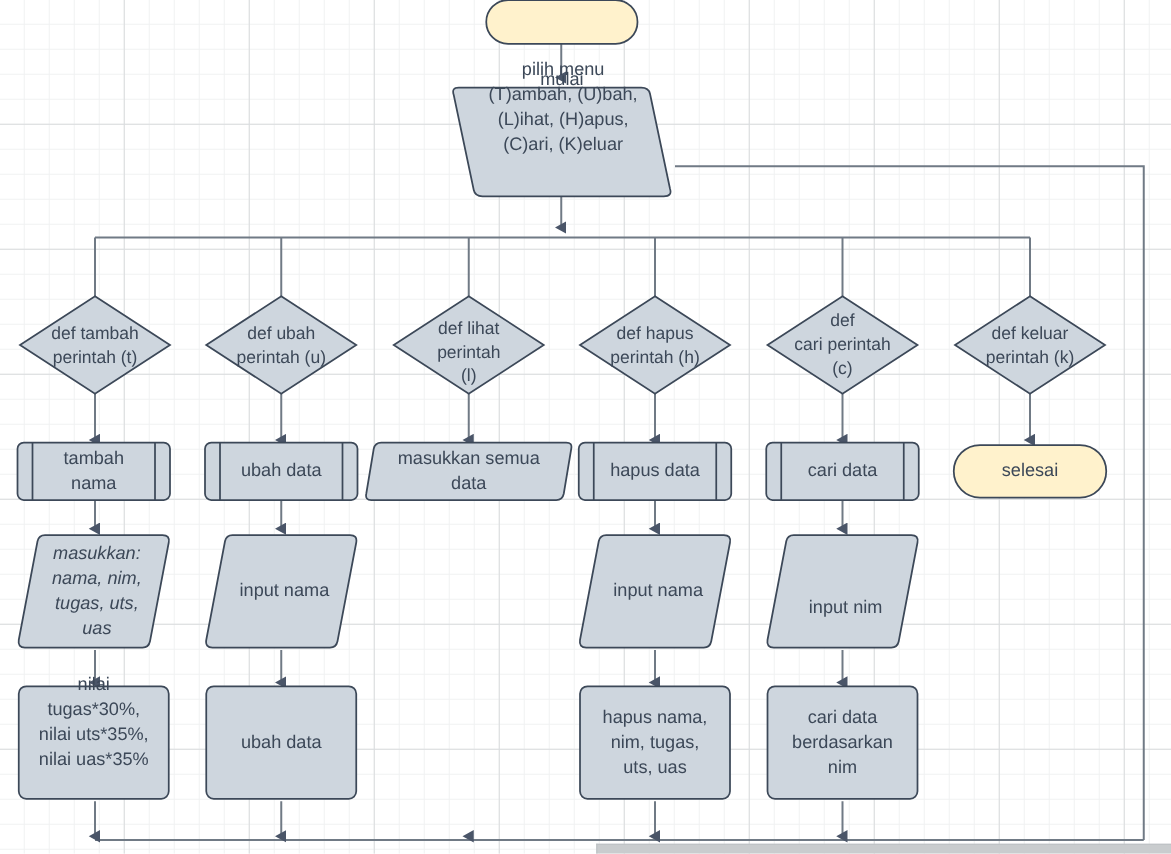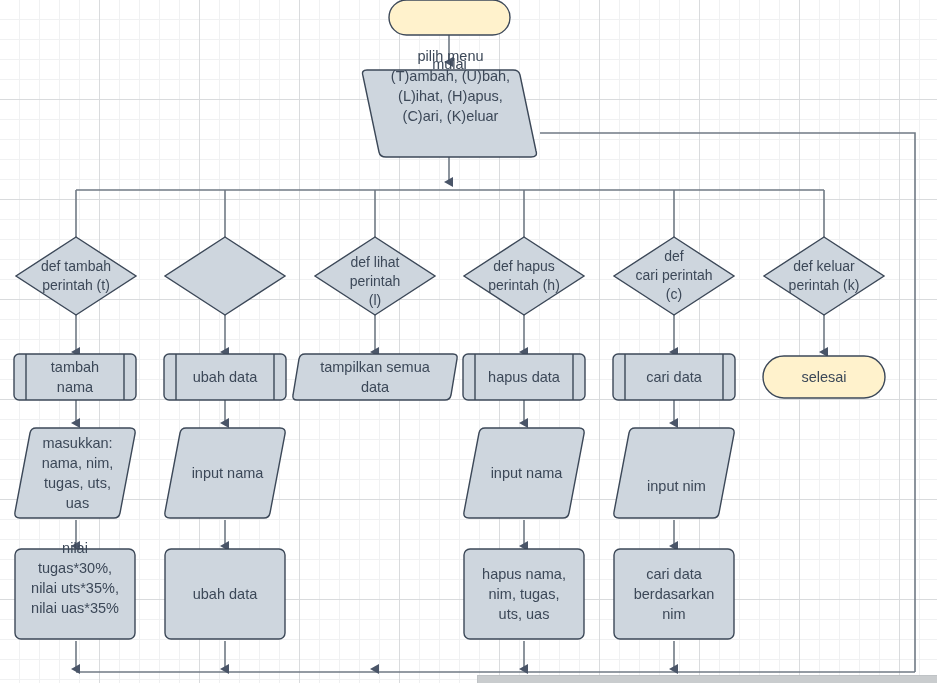--- a/index.html
+++ b/index.html
@@ -168,41 +168,43 @@
 
   <div class="node-label" style="left:389px;top:16px;width:121px;height:35px;margin-top:30px;">mulai</div>
 
   <div class="node-label" style="left:368px;top:54px;width:165px;height:64px;">pilih menu
 (T)ambah, (U)bah,
 (L)ihat, (H)apus,
 (C)ari, (K)eluar</div>
 
   <div class="node-label lbl-sm" style="left:16px;top:246px;width:120px;height:60px;">def tambah
 perintah (t)</div>
+  <div class="node-label lbl-sm" style="left:165px;top:246px;width:120px;height:60px;">def ubah
+perintah (u)</div>
   <div class="node-label lbl-sm" style="left:464px;top:246px;width:120px;height:60px;">def hapus
 perintah (h)</div>
   <div class="node-label lbl-sm" style="left:315px;top:246px;width:120px;height:70px;">def lihat
 perintah
 (l)</div>
   <div class="node-label lbl-sm" style="left:614px;top:240px;width:120px;height:70px;">def
 cari perintah
 (c)</div>
   <div class="node-label lbl-sm" style="left:764px;top:246px;width:120px;height:60px;">def keluar
 perintah (k)</div>
 
   <div class="node-label" style="left:26px;top:354px;width:98px;height:46px;">tambah
 nama</div>
   <div class="node-label" style="left:176px;top:354px;width:98px;height:46px;">ubah data</div>
-  <div class="node-label" style="left:300px;top:354px;width:150px;height:46px;">tampilkan semua
+  <div class="node-label" style="left:300px;top:354px;width:150px;height:46px;">masukkan semua
 data</div>
   <div class="node-label" style="left:475px;top:354px;width:98px;height:46px;">hapus data</div>
   <div class="node-label" style="left:625px;top:354px;width:98px;height:46px;">cari data</div>
   <div class="node-label" style="left:763px;top:356px;width:122px;height:42px;">selesai</div>
 
-  <div class="node-label" style="left:20px;top:428px;width:115px;height:90px;">masukkan:
+  <div class="node-label" style="left:20px;top:428px;width:115px;height:90px;font-style:italic;">masukkan:
 nama, nim,
 tugas, uts,
 uas</div>
   <div class="node-label" style="left:170px;top:428px;width:115px;height:90px;">input nama</div>
   <div class="node-label" style="left:469px;top:428px;width:115px;height:90px;">input nama</div>
   <div class="node-label" style="left:619px;top:428px;width:115px;height:116px;">input nim</div>
 
   <div class="node-label" style="left:15px;top:533px;width:120px;height:90px;">nilai
 tugas*30%,
 nilai uts*35%,

